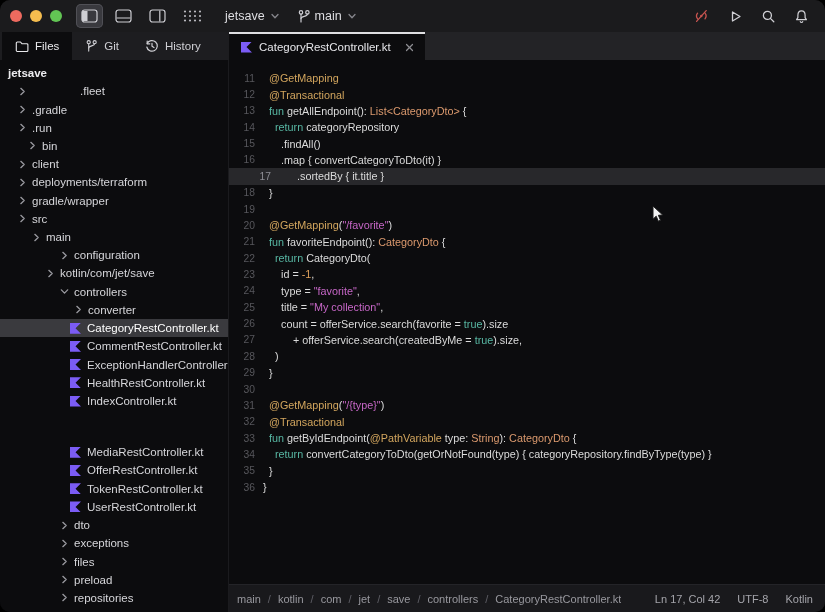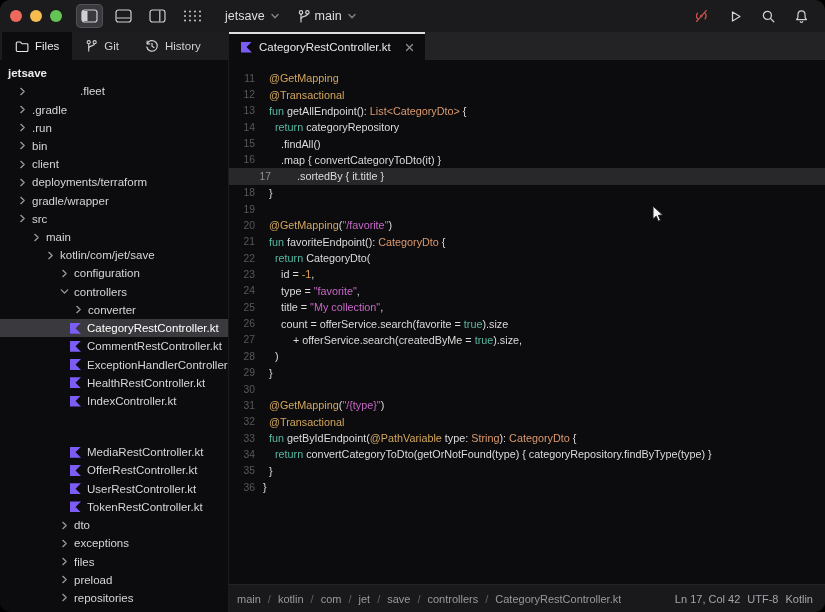--- a/index.html
+++ b/index.html
@@ -61,21 +61,21 @@
   .tk-ann   { color:var(--syntax-annotation); }
   .tk-type  { color:var(--syntax-type); }
   .tk-str   { color:var(--syntax-string); }
   .tk-num   { color:var(--syntax-number); }
 
   
   .statusbar { height:28px; flex:none; background:#19191C; border-top:1px solid #242428;
                display:flex; align-items:center; font-size:11px; color:#98989E; padding:0 12px 0 8px; }
   .crumbs { display:flex; align-items:center; gap:7px; overflow:hidden; white-space:nowrap; }
   .crumb-sep { color:#5F5F66; }
-  .sb-right { margin-left:auto; display:flex; align-items:flex-start; gap:7px; color:#A4A4AA; white-space:nowrap; }
+  .sb-right { margin-left:auto; display:flex; align-items:flex-start; gap:17px; color:#A4A4AA; white-space:nowrap; }
 
   .mouse-cursor { position:absolute; left:652px; top:205px; z-index:50; pointer-events:none; }
   svg { display:block; }
 </style>
 </head>
 <body>
 
 <div class="window">
 
   <div class="toolbar">
@@ -276,87 +276,87 @@
             <span class="tree-label">.gradle</span>
           </div>
           <div class="tree-row" style="padding-left: 14px;">
             <span class="tw">
               <svg width="13" height="13" viewBox="0 0 14 14">
                 <path d="M5.2 3.6 L8.8 7 L5.2 10.4" fill="none" stroke="#9A9AA0" stroke-width="1.4" stroke-linecap="round" stroke-linejoin="round"></path>
               </svg>
             </span>
             <span class="tree-label">.run</span>
           </div>
+          <div class="tree-row" style="padding-left: 24px;">
+            <span class="tw">
+              <svg width="13" height="13" viewBox="0 0 14 14">
+                <path d="M5.2 3.6 L8.8 7 L5.2 10.4" fill="none" stroke="#9A9AA0" stroke-width="1.4" stroke-linecap="round" stroke-linejoin="round"></path>
+              </svg>
+            </span>
+            <span class="tree-label">bin</span>
+          </div>
           <div class="tree-row" style="padding-left: 14px;">
             <span class="tw">
               <svg width="13" height="13" viewBox="0 0 14 14">
                 <path d="M5.2 3.6 L8.8 7 L5.2 10.4" fill="none" stroke="#9A9AA0" stroke-width="1.4" stroke-linecap="round" stroke-linejoin="round"></path>
               </svg>
             </span>
-            <span class="tree-label">bin</span>
+            <span class="tree-label">client</span>
           </div>
           <div class="tree-row" style="padding-left: 14px;">
             <span class="tw">
               <svg width="13" height="13" viewBox="0 0 14 14">
                 <path d="M5.2 3.6 L8.8 7 L5.2 10.4" fill="none" stroke="#9A9AA0" stroke-width="1.4" stroke-linecap="round" stroke-linejoin="round"></path>
               </svg>
             </span>
-            <span class="tree-label">client</span>
+            <span class="tree-label">deployments/terraform</span>
           </div>
           <div class="tree-row" style="padding-left: 14px;">
             <span class="tw">
               <svg width="13" height="13" viewBox="0 0 14 14">
                 <path d="M5.2 3.6 L8.8 7 L5.2 10.4" fill="none" stroke="#9A9AA0" stroke-width="1.4" stroke-linecap="round" stroke-linejoin="round"></path>
               </svg>
             </span>
-            <span class="tree-label">deployments/terraform</span>
+            <span class="tree-label">gradle/wrapper</span>
           </div>
           <div class="tree-row" style="padding-left: 14px;">
             <span class="tw">
               <svg width="13" height="13" viewBox="0 0 14 14">
                 <path d="M5.2 3.6 L8.8 7 L5.2 10.4" fill="none" stroke="#9A9AA0" stroke-width="1.4" stroke-linecap="round" stroke-linejoin="round"></path>
               </svg>
             </span>
-            <span class="tree-label">gradle/wrapper</span>
-          </div>
-          <div class="tree-row" style="padding-left: 14px;">
-            <span class="tw">
-              <svg width="13" height="13" viewBox="0 0 14 14">
-                <path d="M5.2 3.6 L8.8 7 L5.2 10.4" fill="none" stroke="#9A9AA0" stroke-width="1.4" stroke-linecap="round" stroke-linejoin="round"></path>
-              </svg>
-            </span>
             <span class="tree-label">src</span>
           </div>
           <div class="tree-row" style="padding-left: 28px;">
             <span class="tw">
               <svg width="13" height="13" viewBox="0 0 14 14">
                 <path d="M5.2 3.6 L8.8 7 L5.2 10.4" fill="none" stroke="#9A9AA0" stroke-width="1.4" stroke-linecap="round" stroke-linejoin="round"></path>
               </svg>
             </span>
             <span class="tree-label">main</span>
           </div>
+          <div class="tree-row" style="padding-left: 56px;">
+            <span class="tw">
+              <svg width="13" height="13" viewBox="0 0 14 14">
+                <path d="M5.2 3.6 L8.8 7 L5.2 10.4" fill="none" stroke="#9A9AA0" stroke-width="1.4" stroke-linecap="round" stroke-linejoin="round"></path>
+              </svg>
+            </span>
+            <span class="tree-label">configuration</span>
+          </div>
           <div class="tree-row" style="padding-left: 42px;">
             <span class="tw">
               <svg width="13" height="13" viewBox="0 0 14 14">
                 <path d="M5.2 3.6 L8.8 7 L5.2 10.4" fill="none" stroke="#9A9AA0" stroke-width="1.4" stroke-linecap="round" stroke-linejoin="round"></path>
               </svg>
             </span>
             <span class="tree-label">kotlin/com/jet/save</span>
           </div>
           <div class="tree-row" style="padding-left: 56px;">
             <span class="tw">
               <svg width="13" height="13" viewBox="0 0 14 14">
-                <path d="M5.2 3.6 L8.8 7 L5.2 10.4" fill="none" stroke="#9A9AA0" stroke-width="1.4" stroke-linecap="round" stroke-linejoin="round"></path>
-              </svg>
-            </span>
-            <span class="tree-label">configuration</span>
-          </div>
-          <div class="tree-row" style="padding-left: 56px;">
-            <span class="tw">
-              <svg width="13" height="13" viewBox="0 0 14 14">
                 <path d="M3.6 5.2 L7 8.8 L10.4 5.2" fill="none" stroke="#9A9AA0" stroke-width="1.4" stroke-linecap="round" stroke-linejoin="round"></path>
               </svg>
             </span>
             <span class="tree-label">controllers</span>
           </div>
           <div class="tree-row" style="padding-left: 70px;">
             <span class="tw">
               <svg width="13" height="13" viewBox="0 0 14 14">
                 <path d="M5.2 3.6 L8.8 7 L5.2 10.4" fill="none" stroke="#9A9AA0" stroke-width="1.4" stroke-linecap="round" stroke-linejoin="round"></path>
               </svg>
@@ -402,27 +402,27 @@
           <div class="tree-row" style="padding-left: 70px;">
             <span class="k-wrap">
               <span class="k-icon"></span>
             </span>
             <span class="tree-label">OfferRestController.kt</span>
           </div>
           <div class="tree-row" style="padding-left: 70px;">
             <span class="k-wrap">
               <span class="k-icon"></span>
             </span>
+            <span class="tree-label">TokenRestController.kt</span>
+          </div>
+          <div class="tree-row" style="padding-left: 70px;">
+            <span class="k-wrap">
+              <span class="k-icon"></span>
+            </span>
             <span class="tree-label">UserRestController.kt</span>
-          </div>
-          <div class="tree-row" style="padding-left: 70px;">
-            <span class="k-wrap">
-              <span class="k-icon"></span>
-            </span>
-            <span class="tree-label">TokenRestController.kt</span>
           </div>
           <div class="tree-row" style="padding-left: 56px;">
             <span class="tw">
               <svg width="13" height="13" viewBox="0 0 14 14">
                 <path d="M5.2 3.6 L8.8 7 L5.2 10.4" fill="none" stroke="#9A9AA0" stroke-width="1.4" stroke-linecap="round" stroke-linejoin="round"></path>
               </svg>
             </span>
             <span class="tree-label">dto</span>
           </div>
           <div class="tree-row" style="padding-left: 56px;">

